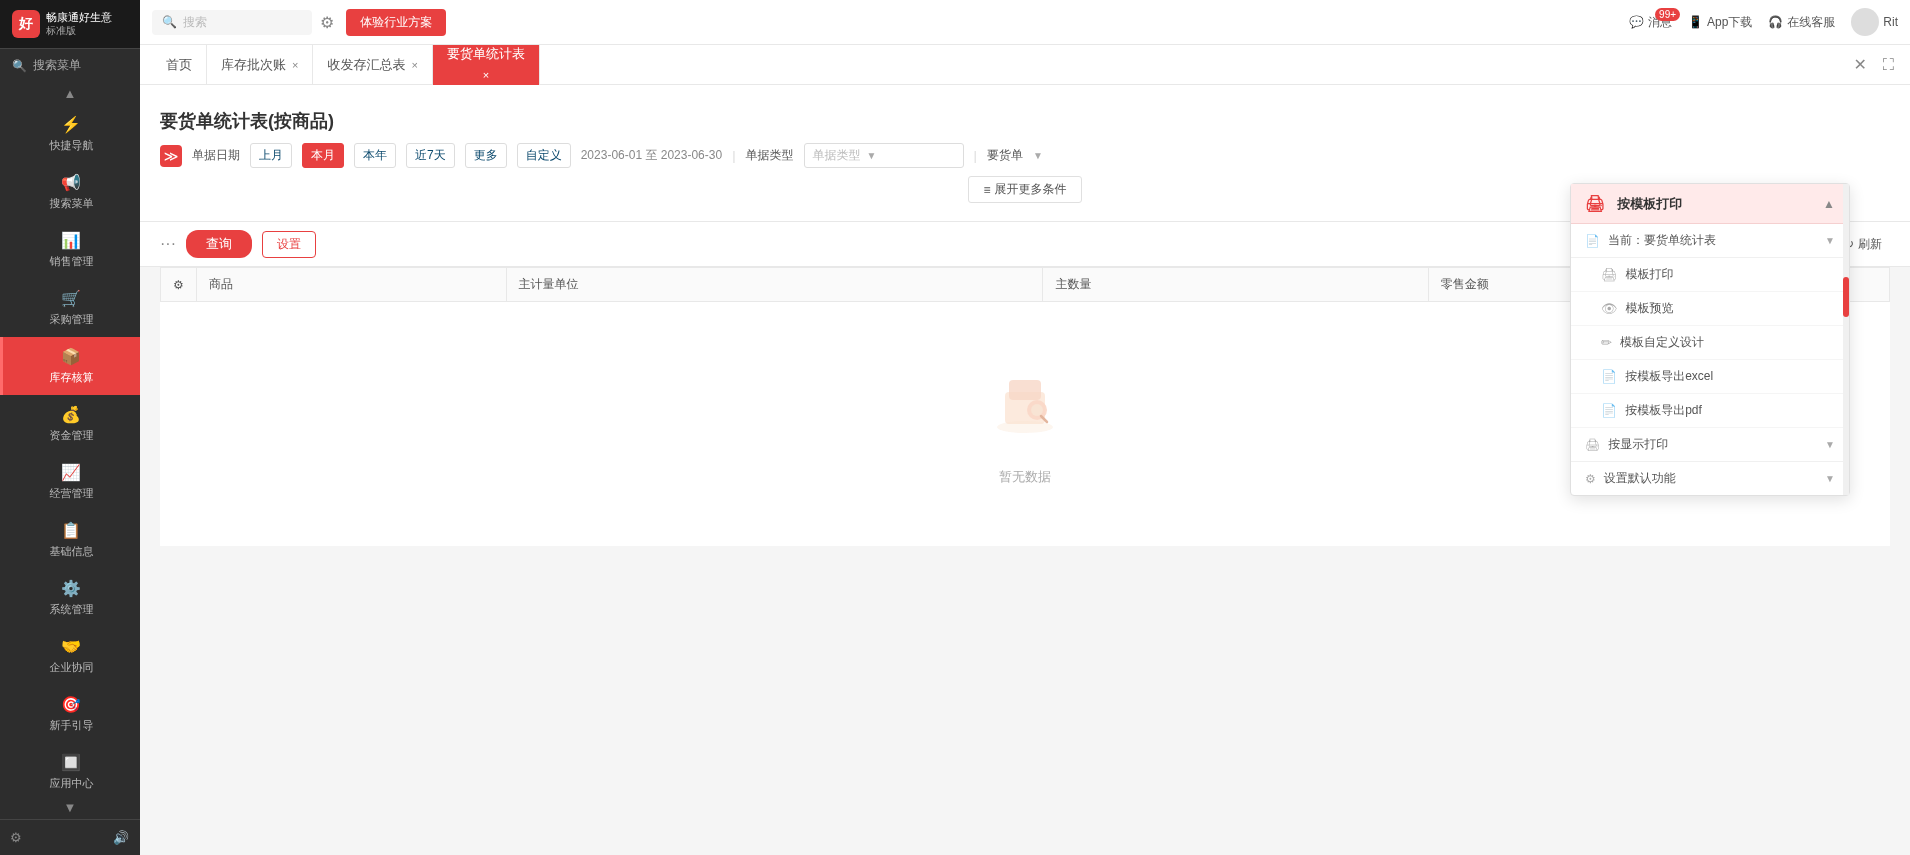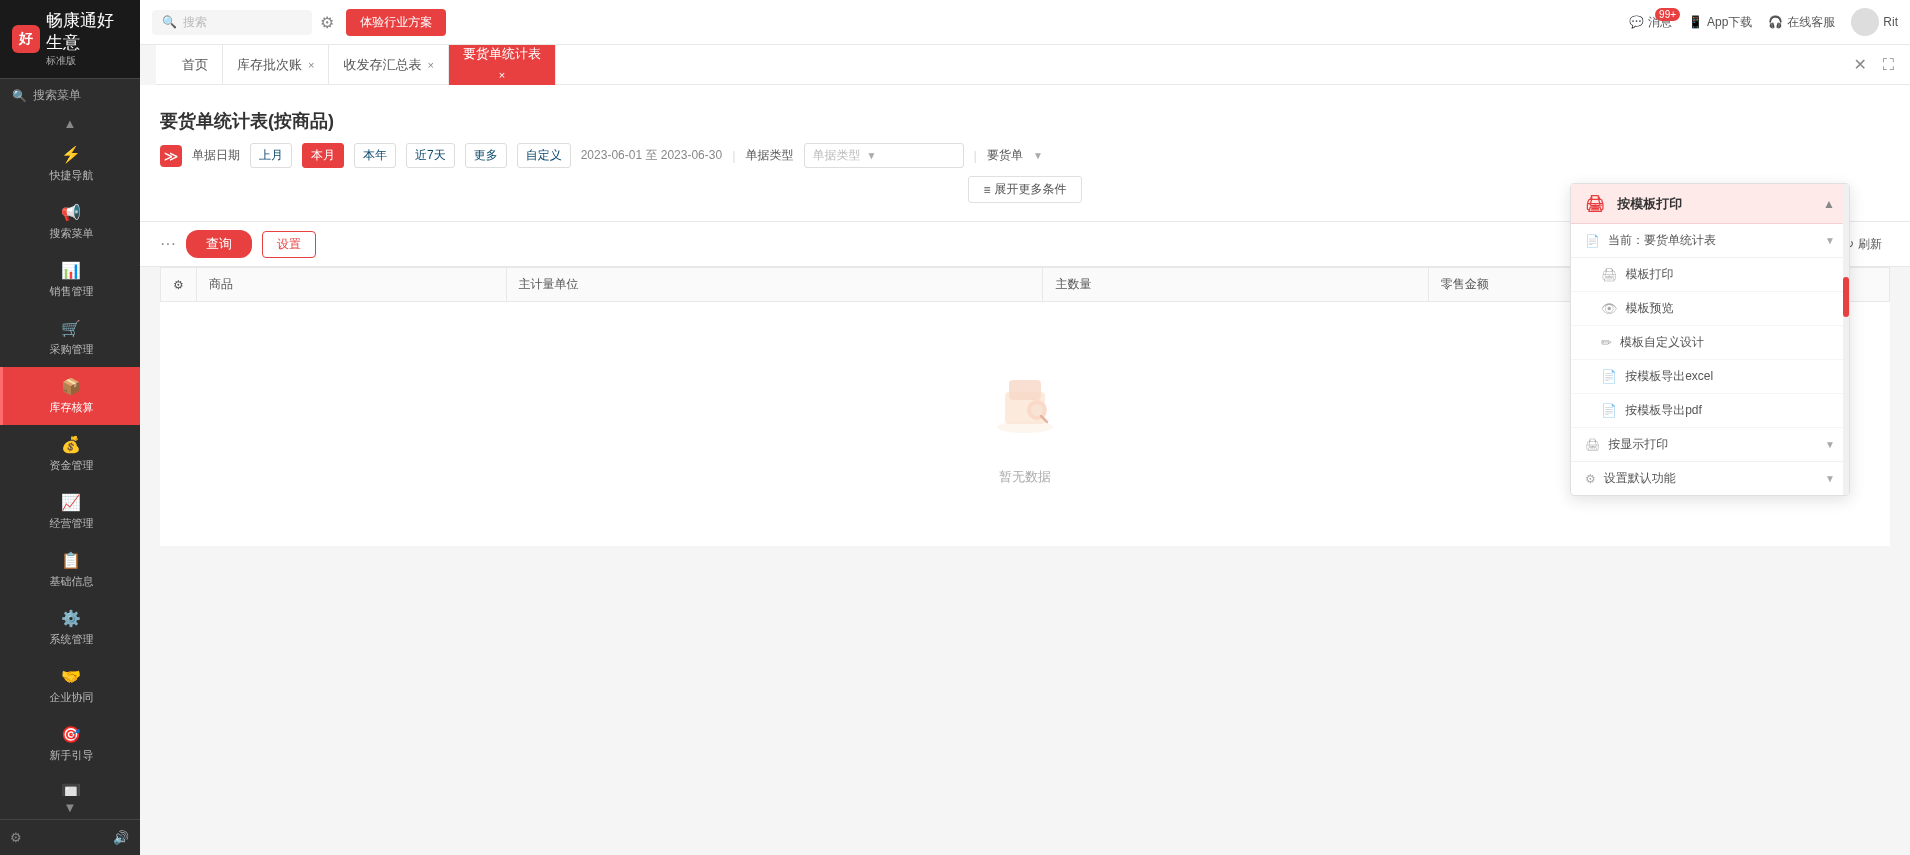--- a/index.html
+++ b/index.html
@@ -26,21 +26,21 @@
     .logo-icon {
       width: 28px;
       height: 28px;
       background: #e84040;
       border-radius: 6px;
       display: flex;align-items:center;justify-content:center;
       color: white;font-weight: bold;font-size:14px;
       margin-right: 6px;
       flex-shrink: 0;
     }
-    .logo-text { font-size: 17px; color: #fff; line-height: 1.3; }
+    .logo-text { font-size: 11px; color: #fff; line-height: 1.3; }
     .logo-sub { font-size: 10px; color: #aaa; }
     .sidebar-search {
       display: flex;
       align-items: center;
       padding: 8px 12px;
       color: #aaa;
       cursor: pointer;
       font-size: 12px;
       gap: 6px;
     }
@@ -155,21 +155,20 @@
 
     
     .tabs-bar {
       background: #fff;
       height: 40px;
       display: flex;
       align-items: center;
       padding: 0 12px;
       border-bottom: 1px solid #e8e8e8;
       gap: 0;
-      margin-left: 16px;
     }
     .tab-item {
       display: flex;
       align-items: center;
       padding: 0 14px;
       height: 40px;
       cursor: pointer;
       font-size: 13px;
       color: #555;
       border-right: 1px solid #e8e8e8;

